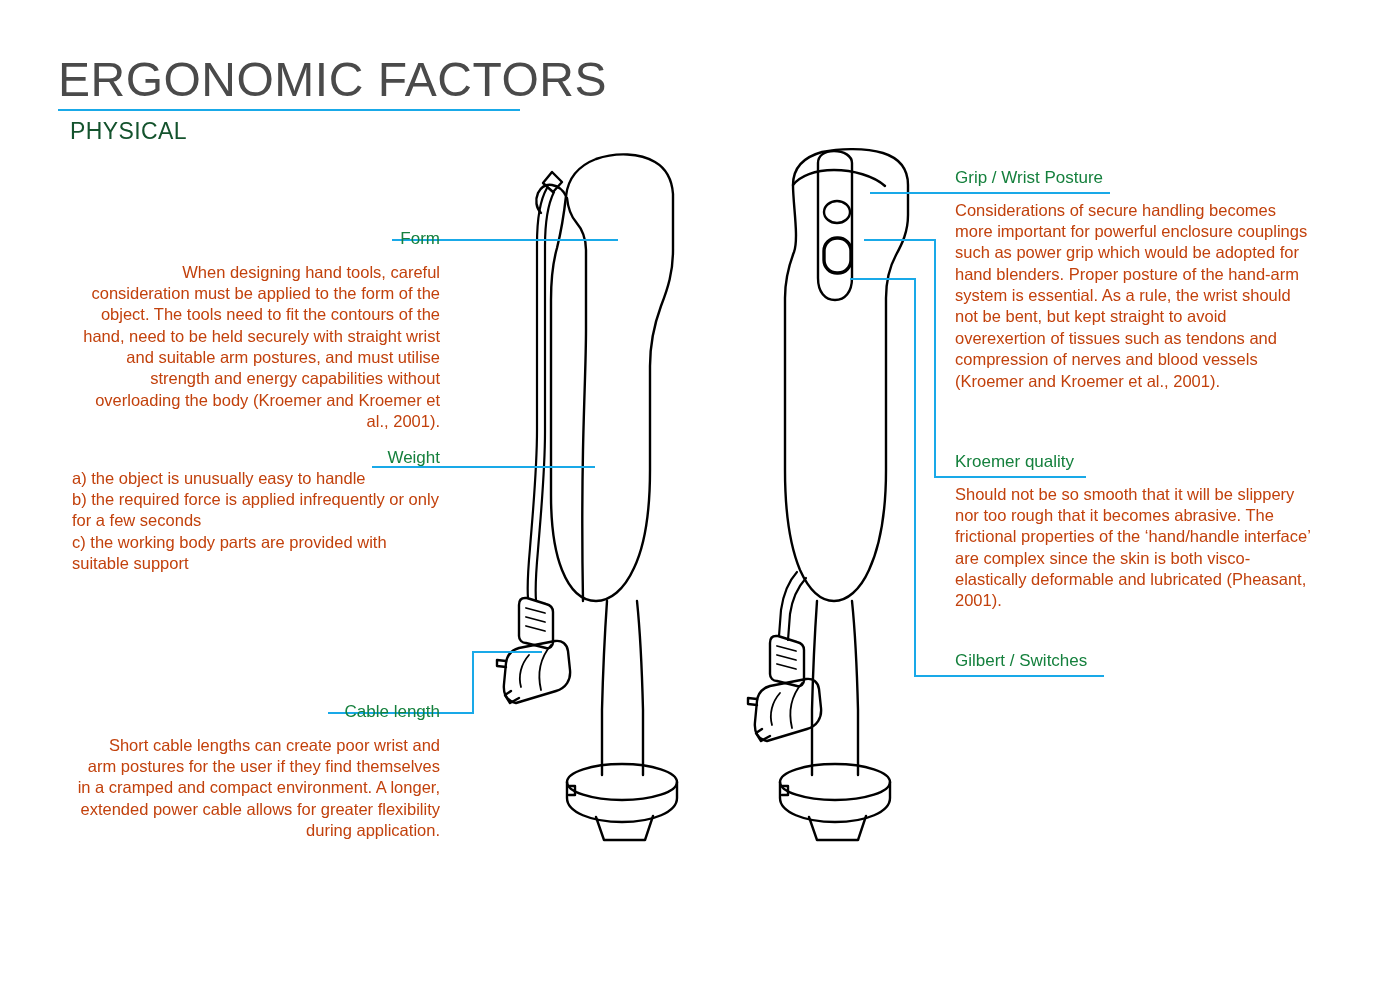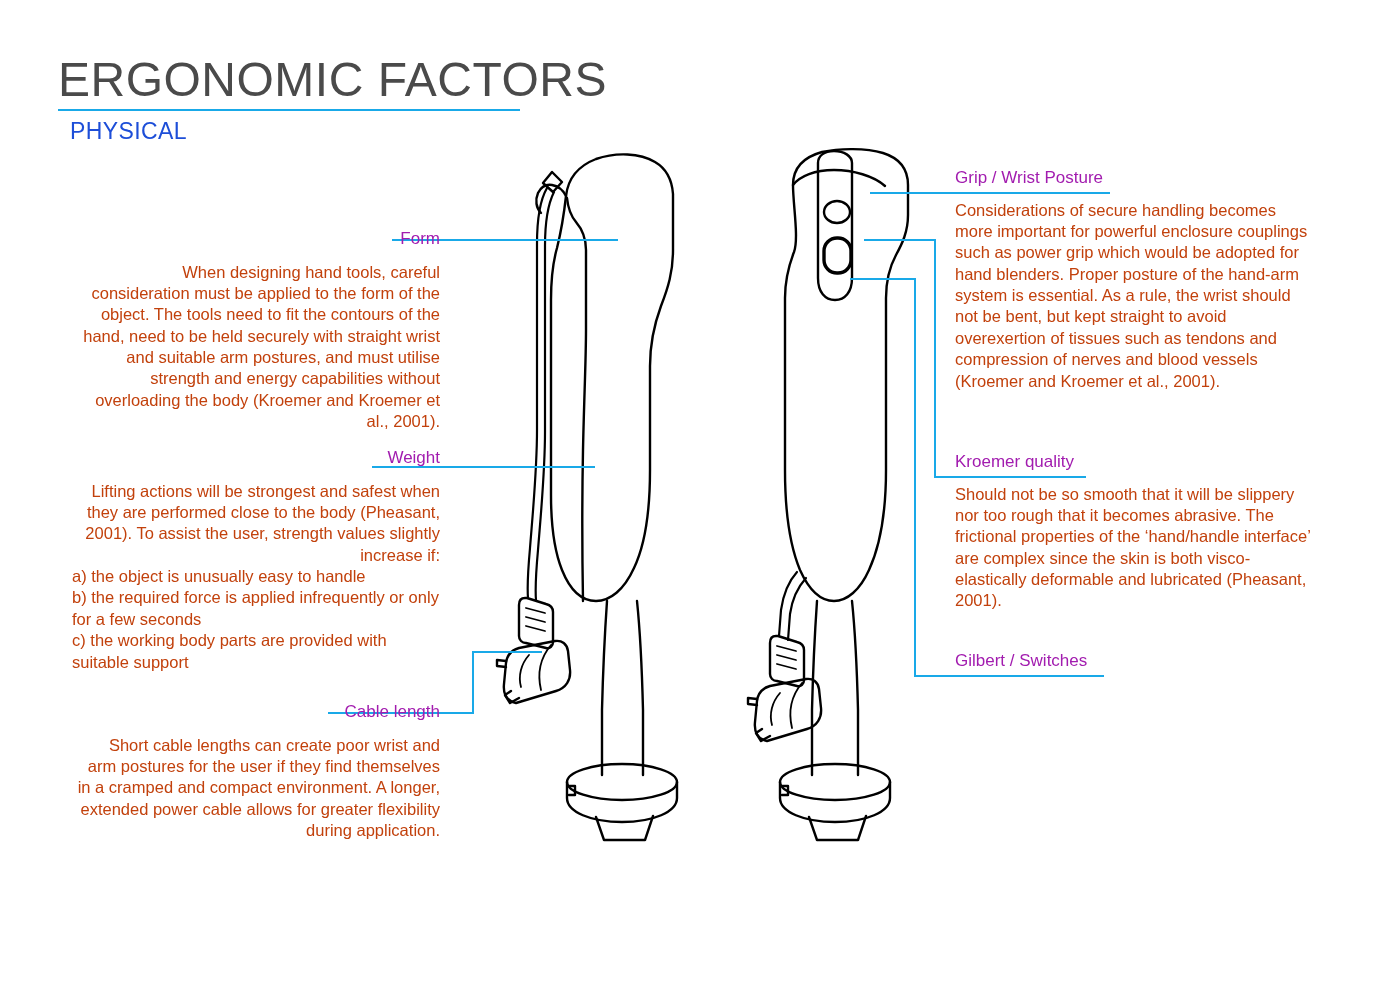--- a/index.html
+++ b/index.html
@@ -40,31 +40,31 @@
     width: 462px;
     height: 2px;
     background: #19a9e8;
   }
   #page-subtitle {
     margin-top: 9px;
     margin-left: 12px;
     font-size: 23px;
     font-weight: 300;
     letter-spacing: 0.4px;
-    color: #1d4ed8;
+    color: #14532d;
     line-height: 1;
   }
 
   
   .section {
     position: absolute;
   }
   .sec-head {
     position: relative;
-    color: #a21caf;
+    color: #15803d;
     font-size: 17px;
     font-weight: 400;
     line-height: 1.1;
     white-space: nowrap;
   }
   .left .sec-head {
     text-align: right;
     margin-top: 15px;
   }
   .sec-body {
@@ -268,21 +268,20 @@
   <div class="leader v" style="left:914px; top:278px; height:399px;"></div>
   <div class="leader h" style="left:914px; top:675px; width:190px;"></div>
 
   <div class="section left" style="left:72px; top:215px; width:368px;">
     <div class="sec-head">Form</div>
     <div class="sec-body" style="margin-top:13px; text-indent:58px;">When designing hand tools, careful consideration must be applied to the form of the object. The tools need to fit the contours of the hand, need to be held securely with straight wrist and suitable arm postures, and must utilise strength and energy capabilities without overloading the body (Kroemer and Kroemer et al., 2001).</div>
   </div>
 
   <div class="section left" style="left:72px; top:434px; width:368px;">
     <div class="sec-head">Weight</div>
-    <div class="sec-body" style="margin-top:13px; text-indent:14px;">Lifting actions will be strongest and safest when they are performed close to the body (Pheasant, 2001). To assist the user, strength values slightly increase if:</div>
     <div class="sec-body list" style="margin-top:0px;">a) the object is unusually easy to handle
 b) the required force is applied infrequently or only for a few seconds
 c) the working body parts are provided with suitable support</div>
   </div>
 
   <div class="section left" style="left:72px; top:688px; width:368px;">
     <div class="sec-head">Cable length</div>
     <div class="sec-body" style="margin-top:13px; text-indent:26px;">Short cable lengths can create poor wrist and arm postures for the user if they find themselves in a cramped and compact environment. A longer, extended power cable allows for greater flexibility during application.</div>
   </div>
 

